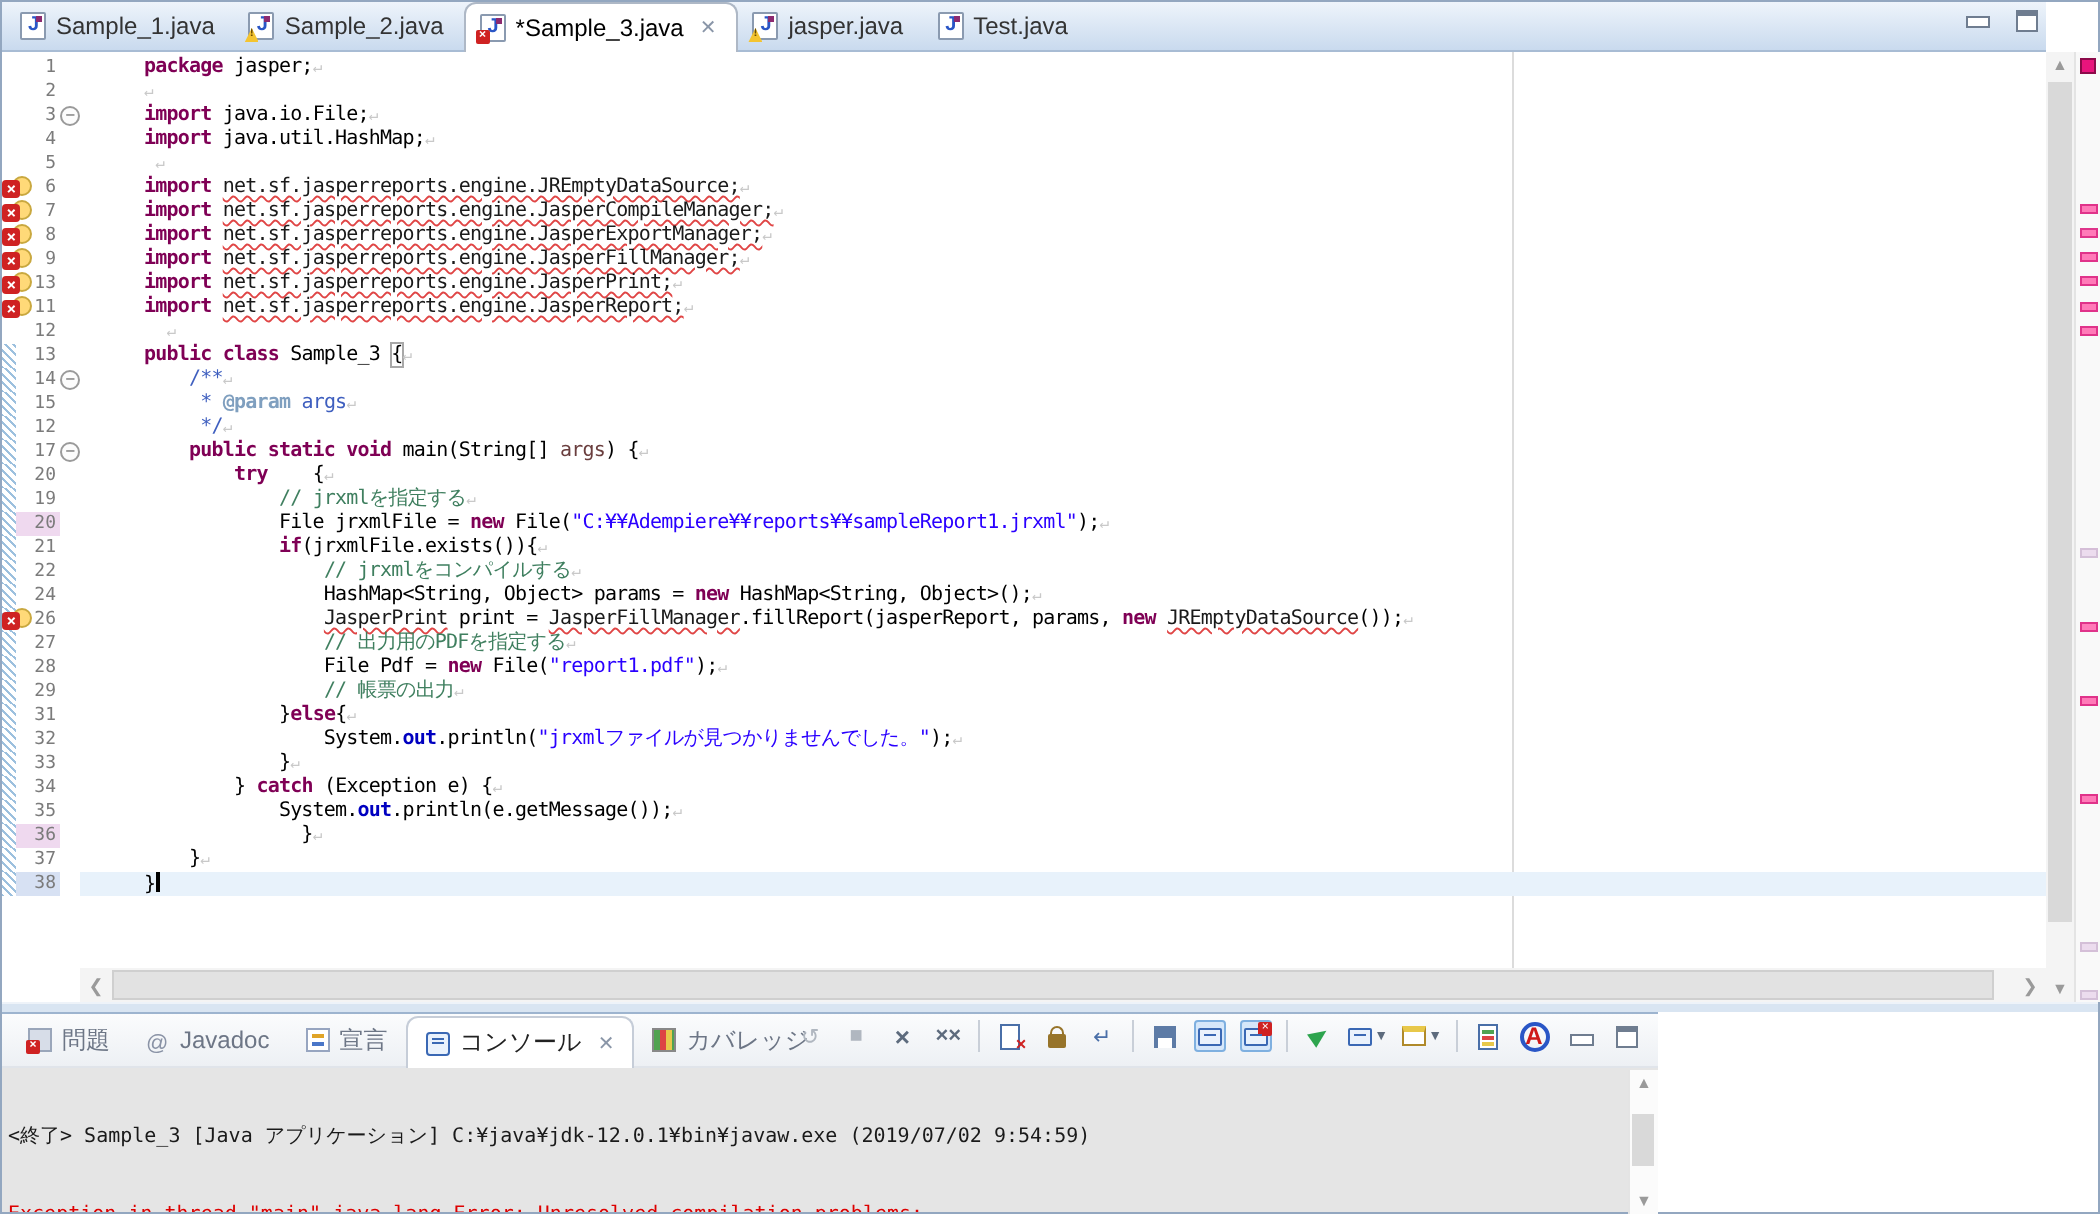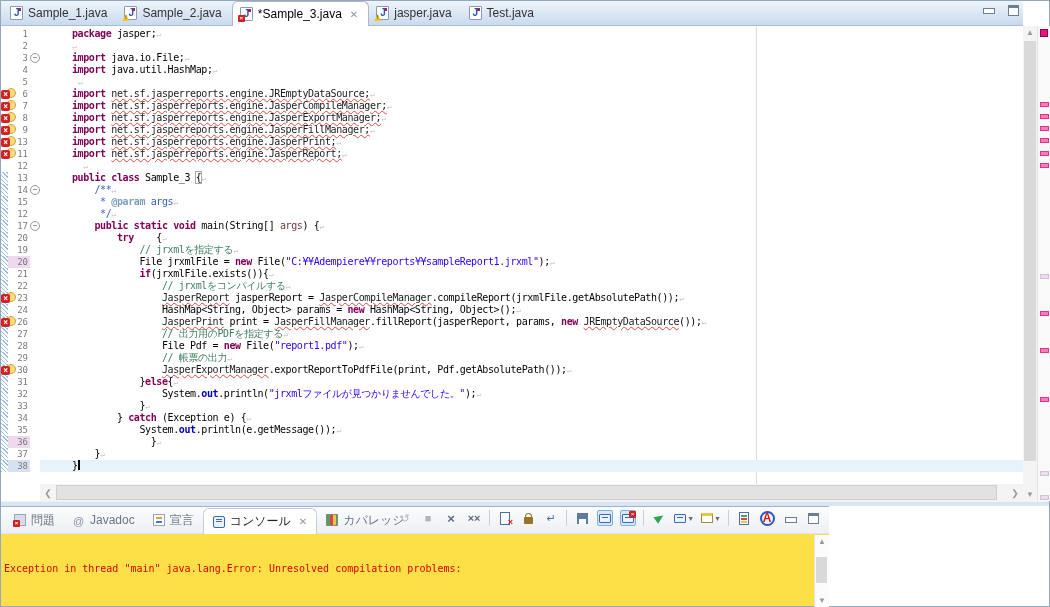--- a/index.html
+++ b/index.html
@@ -66,21 +66,21 @@
   #vscroll .thumb { position:absolute; left:1px; right:1px; top:15px; height:420px; background:#d9d9d9; }
   #oruler { position:absolute; left:1036px; top:25px; width:13px; height:475px; background:#f9f9f9; border-left:1px solid #e4e4e4; }
   #oruler .top-ind { position:absolute; top:3px; left:2px; width:8px; height:8px; background:#e8147c; border:1px solid #8c0a4a; }
   .omark { position:absolute; left:2px; width:9px; height:5px; background:#ff7ab8; border:1px solid #e0338a; }
   .omark.faded { background:#ecdcee; border-color:#d4c0d8; }
 
   
   #sash { position:absolute; left:0; top:500px; width:1048px; height:5px; background:#d9e5f2; border-top:1px solid #eef3f9; }
 
   
-  #console { position:absolute; left:0; top:505px; width:828px; height:100px; background:#fde047; border-top:1px solid #9db4cf; }
+  #console { position:absolute; left:0; top:505px; width:828px; height:100px; background:#e5e5e5; border-top:1px solid #9db4cf; }
   #ctabs { height:27px; background:linear-gradient(#fbfcfd,#edf0f4); display:flex; align-items:flex-end; padding-left:4px; border-bottom:1px solid #e0e4ea; position:relative; }
   .ctab { height:26px; display:flex; align-items:center; gap:5px; padding:0 9px; font-size:12px; color:#6d7686; }
   .ctab.active { background:#fff; border:1px solid #c6cdd8; border-bottom:none; border-radius:6px 6px 0 0; color:#222; margin-bottom:-1px;justify-content:center; }
   .vicon { width:12px; height:12px; position:relative; flex:0 0 auto; }
   .vicon-problems { background:#d7dde8; border:1px solid #9aa6ba; }
   .vicon-problems::after { content:"×"; position:absolute; left:-2px; bottom:-2px; width:7px; height:7px; background:#cf2222; color:#fff; font-size:6px; line-height:7px; text-align:center; border-radius:1px; font-weight:bold; }
   .vicon-javadoc::before { content:"@"; color:#8a93a6; font-size:11px; line-height:12px; }
   .vicon-decl { background:#fff; border:1px solid #97a5c0; }
   .vicon-decl::after { content:""; position:absolute; left:2px; top:2px; width:6px; height:2px; background:#e0a428; box-shadow:0 4px 0 #4a76c8; }
   .vicon-console { background:#eaf2fc; border:1px solid #3a68b4; border-radius:2px; }
@@ -289,27 +289,20 @@
           <span class="cl-code"><span>            </span><span class="s-kw">if</span><span>(jrxmlFile.exists()){</span></span>
         </div>
         <div class="cl hatch">
           <span class="g-hatch"></span>
           <span class="g-num">22</span>
           <span class="g-fold"></span>
           <span class="cl-code"><span>                </span><span class="s-cm">// jrxmlをコンパイルする</span></span>
         </div>
         <div class="cl hatch">
           <span class="g-hatch"></span>
-          <span class="badge"></span>
-          <span class="g-num">23</span>
-          <span class="g-fold"></span>
-          <span class="cl-code"><span>                </span><span class="s-err">JasperReport</span><span> jasperReport = </span><span class="s-err">JasperCompileManager</span><span>.compileReport(jrxmlFile.getAbsolutePath());</span></span>
-        </div>
-        <div class="cl hatch">
-          <span class="g-hatch"></span>
           <span class="g-num">24</span>
           <span class="g-fold"></span>
           <span class="cl-code"><span>                HashMap&lt;String, Object&gt; params = </span><span class="s-kw">new</span><span> HashMap&lt;String, Object&gt;();</span></span>
         </div>
         <div class="cl hatch">
           <span class="g-hatch"></span>
           <span class="badge"></span>
           <span class="g-num">26</span>
           <span class="g-fold"></span>
           <span class="cl-code"><span>                </span><span class="s-err">JasperPrint</span><span> print = </span><span class="s-err">JasperFillManager</span><span>.fillReport(jasperReport, params, </span><span class="s-kw">new</span><span> </span><span class="s-err">JREmptyDataSource</span><span>());</span></span>
@@ -324,27 +317,20 @@
           <span class="g-hatch"></span>
           <span class="g-num">28</span>
           <span class="g-fold"></span>
           <span class="cl-code"><span>                File Pdf = </span><span class="s-kw">new</span><span> File(</span><span class="s-str">"report1.pdf"</span><span>);</span></span>
         </div>
         <div class="cl hatch">
           <span class="g-hatch"></span>
           <span class="g-num">29</span>
           <span class="g-fold"></span>
           <span class="cl-code"><span>                </span><span class="s-cm">// 帳票の出力</span></span>
-        </div>
-        <div class="cl hatch">
-          <span class="g-hatch"></span>
-          <span class="badge"></span>
-          <span class="g-num">30</span>
-          <span class="g-fold"></span>
-          <span class="cl-code"><span>                </span><span class="s-err">JasperExportManager</span><span>.exportReportToPdfFile(print, Pdf.getAbsolutePath());</span></span>
         </div>
         <div class="cl hatch">
           <span class="g-hatch"></span>
           <span class="g-num">31</span>
           <span class="g-fold"></span>
           <span class="cl-code"><span>            }</span><span class="s-kw">else</span><span>{</span></span>
         </div>
         <div class="cl hatch">
           <span class="g-hatch"></span>
           <span class="g-num">32</span>
@@ -499,20 +485,21 @@
           </span>
           <span class="ticon">
             <span class="ico-min"></span>
           </span>
           <span class="ticon">
             <span class="ico-max"></span>
           </span>
         </div>
       </div>
     <div id="cout">
+      <div class="co-head">&lt;終了&gt; Sample_3 [Java アプリケーション] C:¥java¥jdk-12.0.1¥bin¥javaw.exe (2019/07/02 9:54:59)</div>
     <div class="co-err">Exception in thread "main" java.lang.Error: Unresolved compilation problems: </div></div>
     <div id="cvscroll">
       <span class="arr" style="top:2px">▲</span>
       <span class="thumb"></span>
       <span class="arr" style="bottom:2px">▼</span>
     </div>
   </div>
 
 </div>
 

